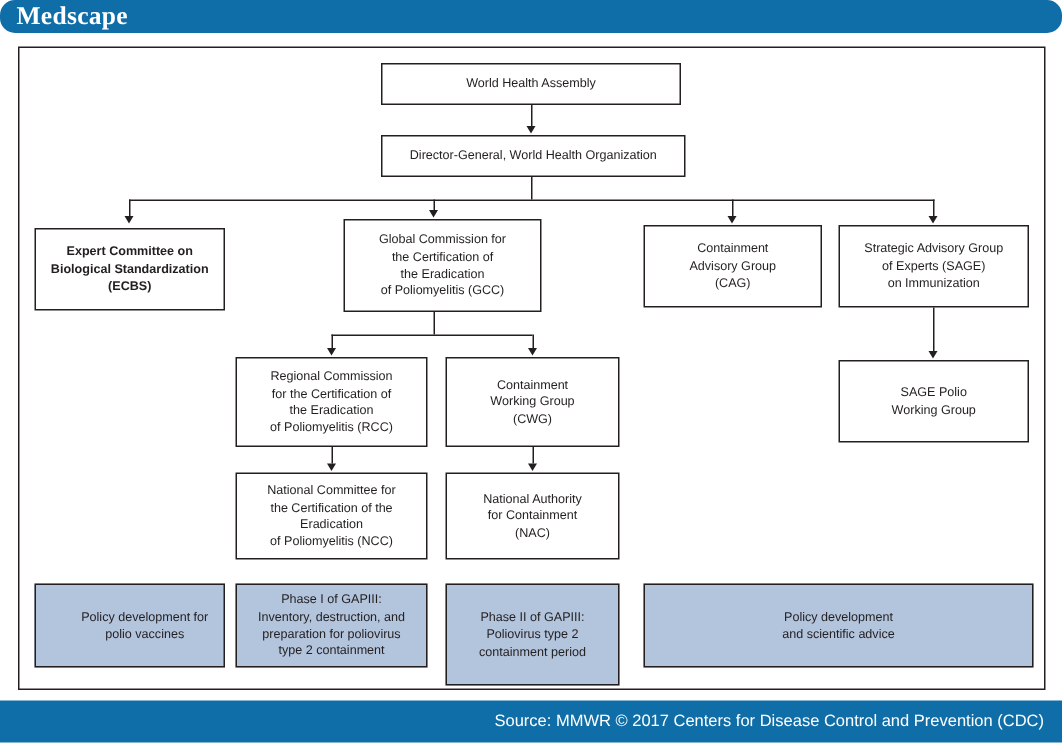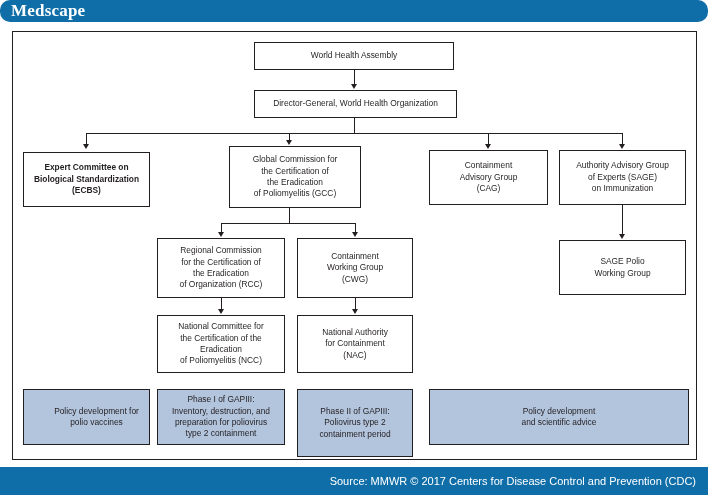--- a/index.html
+++ b/index.html
@@ -93,30 +93,30 @@
 of Poliomyelitis (GCC)</span>
   </div>
 
   <div class="node" style="left:429px;top:150px;width:119px;height:55px;">
     <span class="txt">Containment
 Advisory Group
 (CAG)</span>
   </div>
 
   <div class="node" style="left:559px;top:150px;width:127px;height:55px;">
-    <span class="txt">Authority Advisory Group
+    <span class="txt">Strategic Advisory Group
 of Experts (SAGE)
 on Immunization</span>
   </div>
 
   <div class="node" style="left:157px;top:238px;width:128px;height:60px;">
     <span class="txt">Regional Commission
 for the Certification of
 the Eradication
-of Organization (RCC)</span>
+of Poliomyelitis (RCC)</span>
   </div>
 
   <div class="node" style="left:297px;top:238px;width:116px;height:60px;">
     <span class="txt">Containment
 Working Group
 (CWG)</span>
   </div>
 
   <div class="node" style="left:559px;top:240px;width:127px;height:55px;">
     <span class="txt">SAGE Polio

